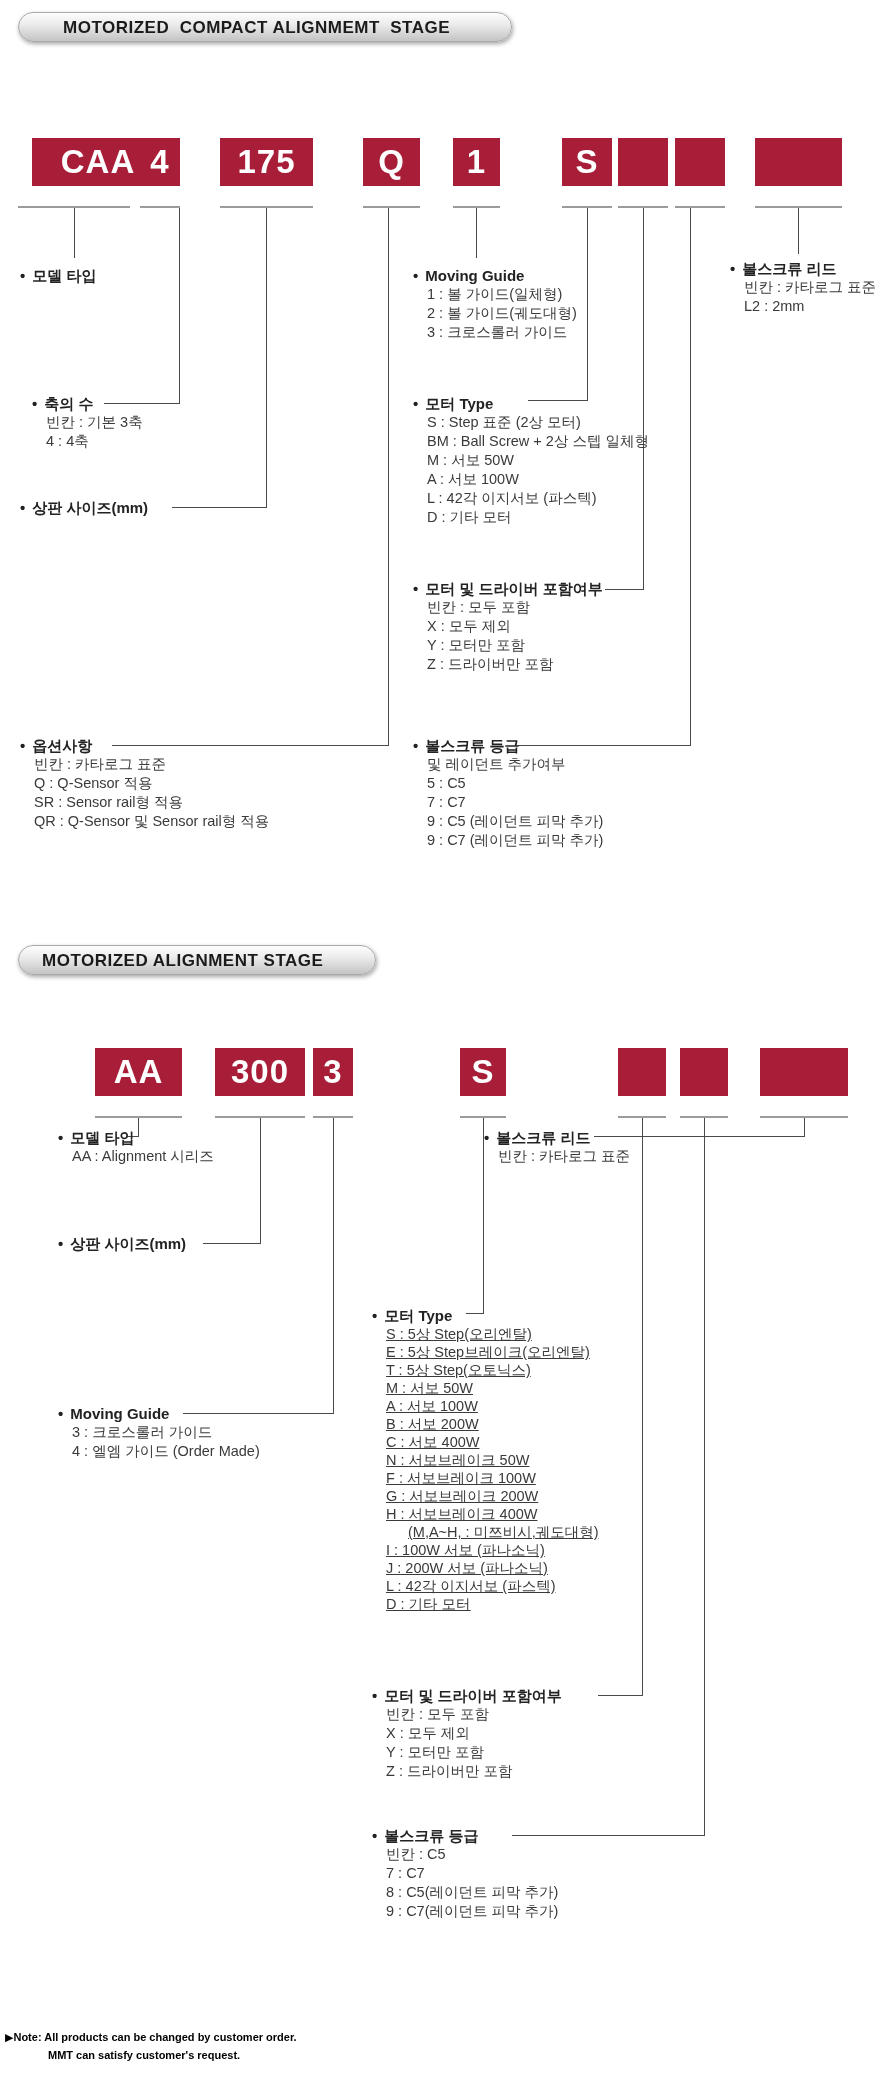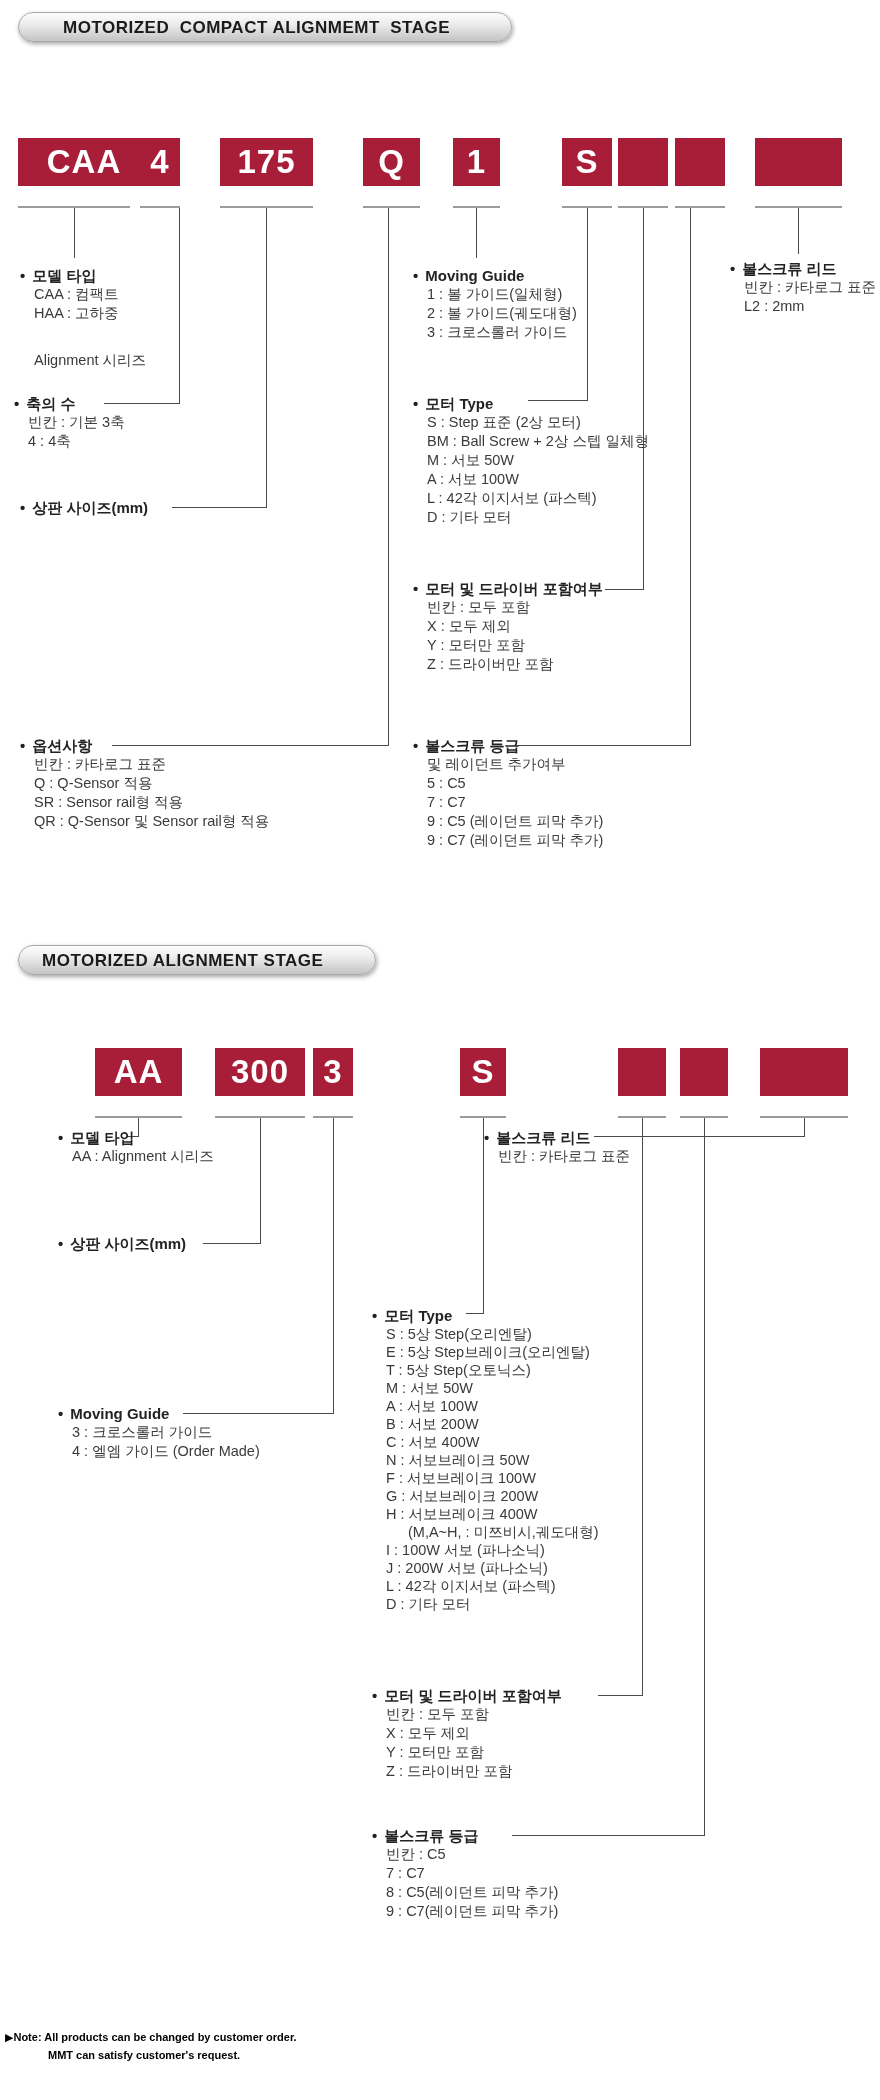--- a/index.html
+++ b/index.html
@@ -13,34 +13,34 @@
   .rbox{position:absolute;height:48px;background:#a81e38;color:#fff;font-weight:bold;
         font-size:33px;display:flex;align-items:center;justify-content:center;
         letter-spacing:1px;}
   .tick{position:absolute;height:2px;background:#9b9b9b;}
   .vl{position:absolute;width:1px;background:#4a4a4a;}
   .hl{position:absolute;height:1px;background:#4a4a4a;}
   .block{position:absolute;}
   .head{font-weight:bold;font-size:15px;color:#222;line-height:19px;white-space:nowrap;}
   .blt{margin-right:7px;}
   .ln{font-size:14.5px;color:#3a3a3a;line-height:19px;padding-left:14px;white-space:nowrap;min-height:19px;}
-  .tight .ln{line-height:18px;min-height:18px;}
+  .tight .ln{line-height:18px;min-height:18px;text-decoration:underline;}
   .u{text-decoration:underline;}
   .g18{margin-top:18px;}
   .g28{margin-top:28px;}
   .ind{padding-left:36px;}
   .note{position:absolute;font-weight:bold;font-size:11px;color:#000;line-height:18px;}
   .note .l2{padding-left:43px;}
 </style>
 </head>
 <body>
 
 <div class="pill" style="left:18px;top:12px;width:494px;">MOTORIZED  COMPACT ALIGNMEMT  STAGE</div>
 
-<div class="rbox" style="left:18px;top:138px;width:132px;">CAA</div>
+<div class="rbox" style="left:32px;top:138px;width:132px;">CAA</div>
 <div class="rbox" style="left:140px;top:138px;width:40px;">4</div>
 <div class="rbox" style="left:220px;top:138px;width:93px;">175</div>
 <div class="rbox" style="left:363px;top:138px;width:57px;">Q</div>
 <div class="rbox" style="left:453px;top:138px;width:47px;">1</div>
 <div class="rbox" style="left:562px;top:138px;width:50px;">S</div>
 <div class="rbox" style="left:618px;top:138px;width:50px;"></div>
 <div class="rbox" style="left:675px;top:138px;width:50px;"></div>
 <div class="rbox" style="left:755px;top:138px;width:87px;"></div>
 
 <div class="tick" style="left:18px;top:206px;width:112px;"></div>
@@ -64,28 +64,23 @@
 <div class="vl" style="left:587px;top:208px;height:193px;"></div>
 <div class="hl" style="left:528px;top:400px;width:60px;"></div>
 <div class="vl" style="left:643px;top:208px;height:382px;"></div>
 <div class="hl" style="left:605px;top:589px;width:39px;"></div>
 <div class="vl" style="left:690px;top:208px;height:538px;"></div>
 <div class="hl" style="left:518px;top:745px;width:173px;"></div>
 <div class="vl" style="left:798px;top:208px;height:46px;"></div>
 
 <div class="block" style="left:20px;top:266px;">
   <div class="head"><span class="blt">•</span><span>모델 타입</span></div>
-  <div>
-      <div class="ln">CAA : 컴팩트</div>
-      <div class="ln">HAA : 고하중</div>
-      <div class="ln g28">Alignment 시리즈</div>
-    </div>
-</div>
-
-<div class="block" style="left:14px;top:394px;">
+</div>
+
+<div class="block" style="left:32px;top:394px;">
   <div class="head"><span class="blt">•</span><span>축의 수</span></div>
   <div>
       <div class="ln">빈칸 : 기본 3축</div>
       <div class="ln">4 : 4축</div>
     </div>
 </div>
 
 <div class="block" style="left:20px;top:498px;">
   <div class="head"><span class="blt">•</span><span>상판 사이즈(mm)</span></div>
 </div>

